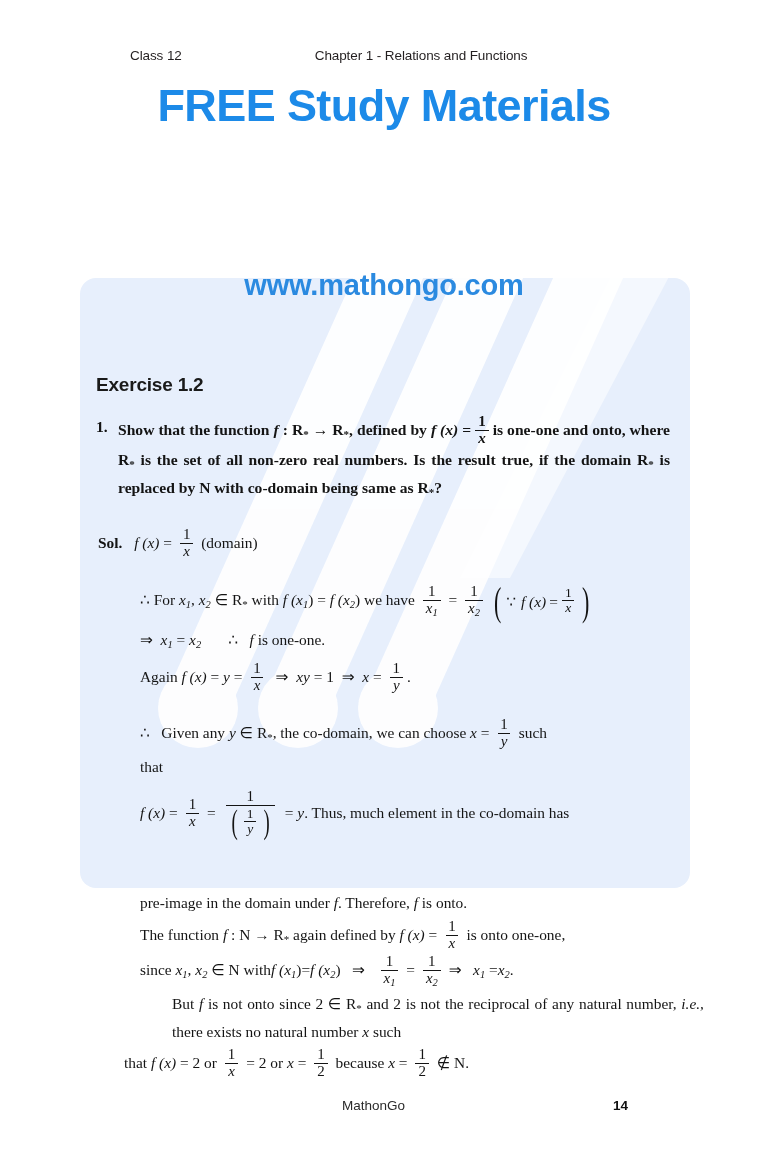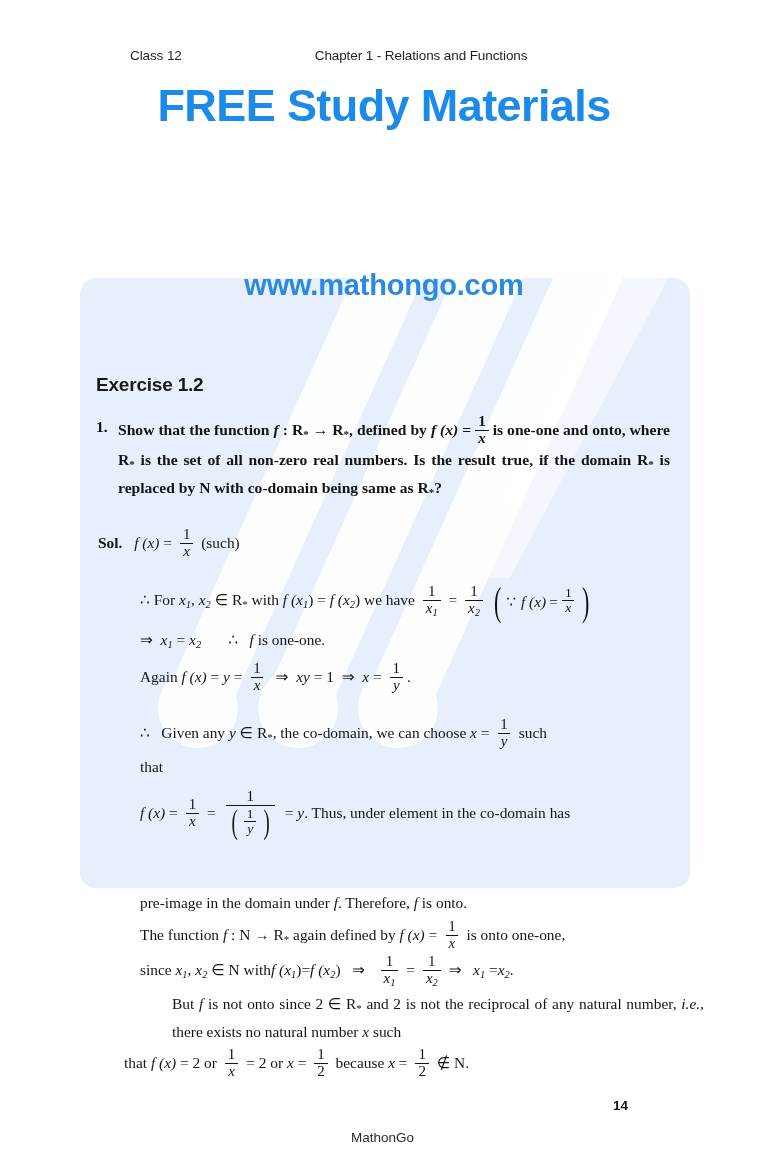--- a/index.html
+++ b/index.html
@@ -190,21 +190,21 @@
 
   .footer {
     position: absolute;
     left: 0;
     top: 1098px;
     width: 768px;
     font-family: "Liberation Sans", sans-serif;
     font-size: 13.5px;
     color: #2b2b2b;
   }
-  .footer .fl { position: absolute; left: 351px; margin-top: 32px; }
+  .footer .fl { position: absolute; left: 342px; }
   .footer .fr2 { position: absolute; left: 613px; font-weight: bold; color: #111; }
 </style>
 </head>
 <body>
 
 <div class="page">
 
   <div class="hdr">
     <span class="hdr-class">Class 12</span>
     <span class="hdr-chapter">Chapter 1 - Relations and Functions</span>
@@ -259,21 +259,21 @@
     </div>
 
     <div class="mline" style="left:98px; top:528px;">
       <span class="sol-label">Sol.</span>
       <span class="it">f (x)</span>
       <span>=</span>
       <span class="fr">
           <span class="num">1</span>
           <span class="den it">x</span>
         </span>
-      <span>(such)</span>
+      <span>(domain)</span>
     </div>
 
     <div class="mline" style="left:140px; top:585px;">
       <span>∴</span>
       <span>For</span>
       <span class="it">x</span><span class="sub it">1</span><span>,</span>
       <span class="it">x</span><span class="sub it">2</span>
       <span>∈</span>
       <span>R</span><span class="star">*</span>
       <span>with</span>
@@ -370,21 +370,21 @@
             <span class="paren-big" style="font-size:34px;">(</span>
             <span class="fr sm">
                 <span class="num">1</span>
                 <span class="den it">y</span>
               </span>
             <span class="paren-big" style="font-size:34px;">)</span>
           </span>
         </span>
       </span>
       <span>=</span>
-      <span class="it">y</span><span>. Thus, under element in the co-domain has</span>
+      <span class="it">y</span><span>. Thus, much element in the co-domain has</span>
     </div>
 
     <div class="mline" style="left:140px; top:893px;">
       <span>pre-image in the domain under</span>
       <span class="it">f</span><span>. Therefore,</span>
       <span class="it">f</span>
       <span>is onto.</span>
     </div>
   </div>
 

